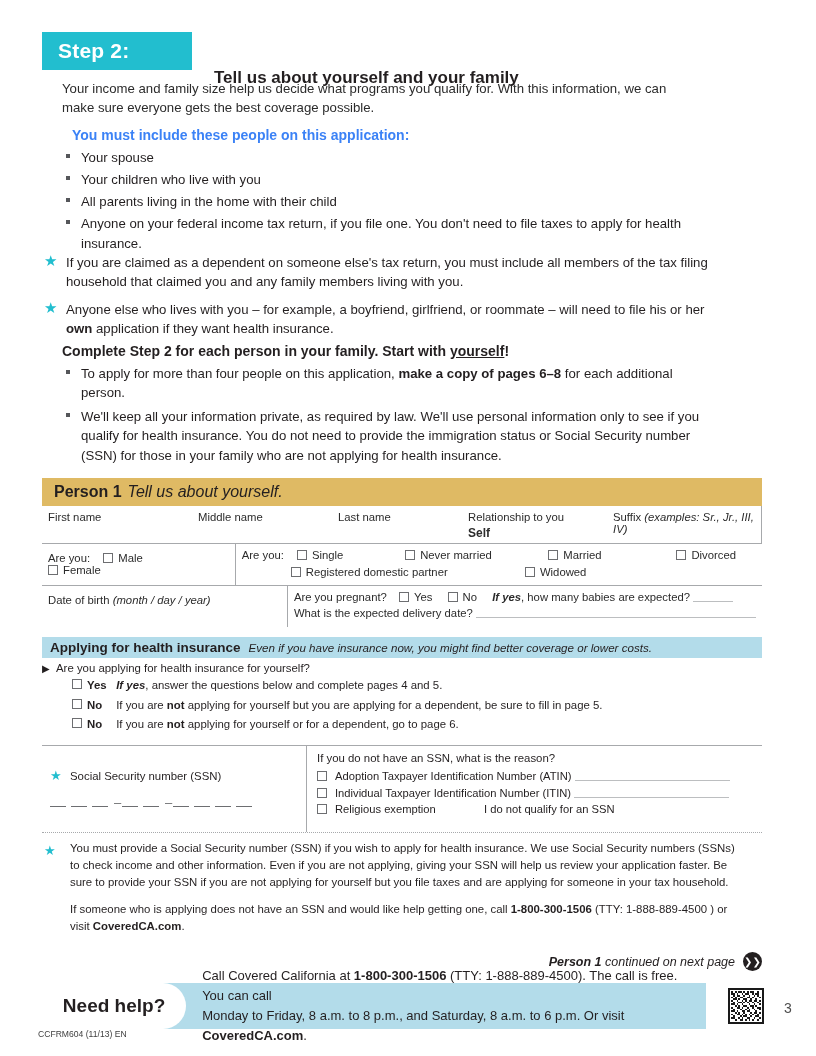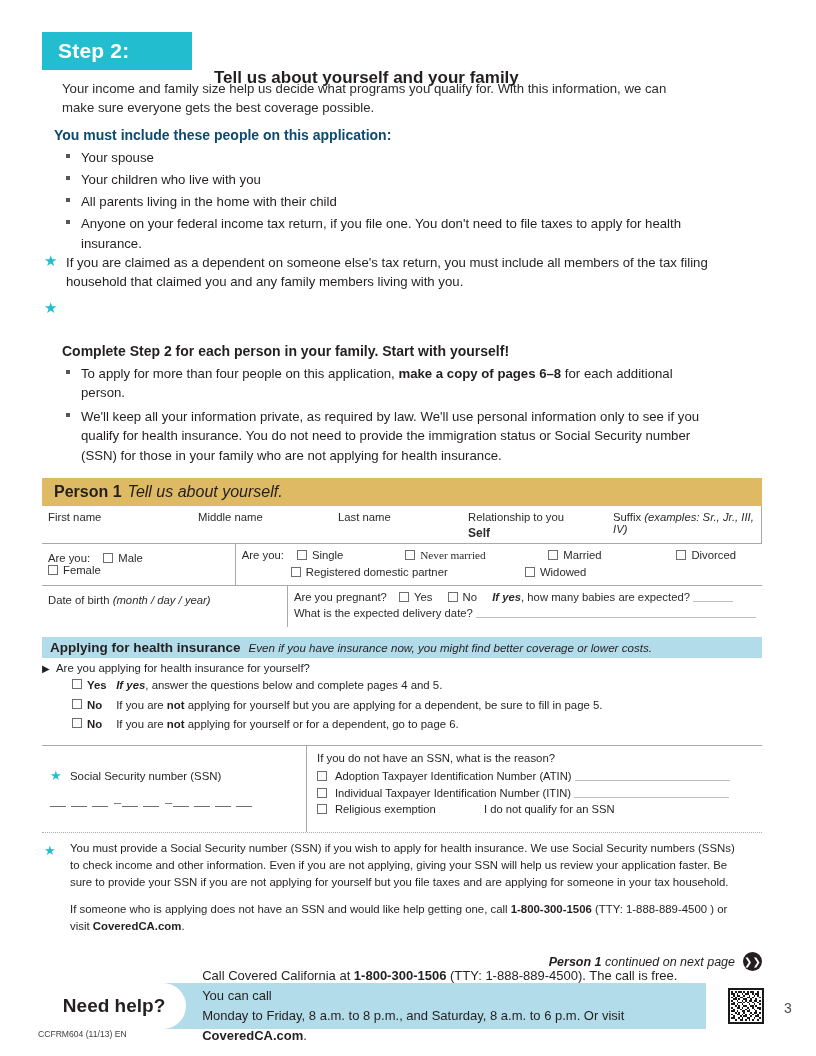--- a/index.html
+++ b/index.html
@@ -27,22 +27,22 @@
     display:flex;align-items:center;padding-left:22px;
     font-size:17px;font-weight:bold;margin-top:46px;
   }
 
   
   .intro{
     position:absolute;left:62px;top:80px;width:640px;
     font-size:13.2px;line-height:1.42;color:#2b2b2b;
   }
   .sub-head{
-    position:absolute;left:54px;top:127px;
-    font-size:14px;font-weight:bold;color:#0c4a6e;
+    position:absolute;left:72px;top:127px;
+    font-size:14px;font-weight:bold;color:#3b82f6;
   }
   ul.plain{list-style:none;margin:0;padding:0;}
   .bullets{
     position:absolute;left:62px;top:148px;width:660px;
     font-size:13.2px;line-height:1.45;
   }
   .bullets li{position:relative;padding-left:19px;margin-bottom:3px;}
   .bullets li .sq{
     position:absolute;left:4px;top:6px;width:4px;height:4px;background:#55565a;
   }
@@ -52,21 +52,21 @@
   }
   .starred li{position:relative;padding-left:22px;margin-bottom:9px;}
   .starred li .star{
     position:absolute;left:0px;top:0px;color:#22becf;font-size:15px;line-height:1.1;
   }
 
   .complete-head{
     position:absolute;left:62px;top:343px;
     font-size:14px;font-weight:bold;
   }
-  .complete-head .ul{}
+  .complete-head .ul{text-decoration:underline;}
   .bullets2{
     position:absolute;left:62px;top:364px;width:648px;
     font-size:13.2px;line-height:1.45;
   }
   .bullets2 li{position:relative;padding-left:19px;margin-bottom:5px;}
   .bullets2 li .sq{
     position:absolute;left:4px;top:6px;width:4px;height:4px;background:#55565a;
   }
 
   
@@ -179,21 +179,21 @@
 
   <ul class="plain bullets">
     <li><span class="sq"></span><span>Your spouse</span></li>
     <li><span class="sq"></span><span>Your children who live with you</span></li>
     <li><span class="sq"></span><span>All parents living in the home with their child</span></li>
     <li><span class="sq"></span><span>Anyone on your federal income tax return, if you file one. You don't need to file taxes to apply for health insurance.</span></li>
   </ul>
 
   <ul class="plain starred">
     <li><span class="star">★</span><span>If you are claimed as a dependent on someone else's tax return, you must include all members of the tax filing household that claimed you and any family members living with you.</span></li>
-    <li><span class="star">★</span></li>
+    <li><span class="star">★</span><span>Anyone else who lives with you – for example, a boyfriend, girlfriend, or roommate – will need to file his or her <b>own</b> application if they want health insurance.</span></li>
   </ul>
 
   <div class="complete-head">
     <span>Complete Step 2 for each person in your family. Start with </span><span class="ul">yourself</span><span>!</span>
   </div>
 
   <ul class="plain bullets2">
     <li><span class="sq"></span><span>To apply for more than four people on this application, <b>make a copy of pages 6–8</b> for each additional person.</span></li>
     <li><span class="sq"></span><span>We'll keep all your information private, as required by law. We'll use personal information only to see if you qualify for health insurance. You do not need to provide the immigration status or Social Security number (SSN) for those in your family who are not applying for health insurance.</span></li>
   </ul>
@@ -219,21 +219,21 @@
     <div class="row" style="height:42px;">
       <div class="cellA divline" style="width:264px;padding-top:8px;">
         <span class="lbl">Are you:</span>
         <span class="cbwrap" style="margin-left:10px;"><span class="cb"></span><span>Male</span></span>
         <span class="cbwrap"><span class="cb"></span><span>Female</span></span>
       </div>
       <div class="cellA" style="flex:1;padding-top:5px;">
         <div style="white-space:nowrap;">
           <span class="lbl">Are you:</span>
           <span class="cbwrap" style="margin-left:10px;width:85px;"><span class="cb"></span><span>Single</span></span>
-          <span class="cbwrap" style="width:120px;font-family:Liberation Serif, serif;"><span class="cb"></span><span>Never married</span></span>
+          <span class="cbwrap" style="width:120px;"><span class="cb"></span><span>Never married</span></span>
           <span class="cbwrap" style="width:105px;"><span class="cb"></span><span>Married</span></span>
           <span class="cbwrap"><span class="cb"></span><span>Divorced</span></span>
         </div>
         <div style="white-space:nowrap;margin-top:5px;padding-left:49px;">
           <span class="cbwrap" style="width:211px;"><span class="cb"></span><span>Registered domestic partner</span></span>
           <span class="cbwrap"><span class="cb"></span><span>Widowed</span></span>
         </div>
       </div>
     </div>
 

